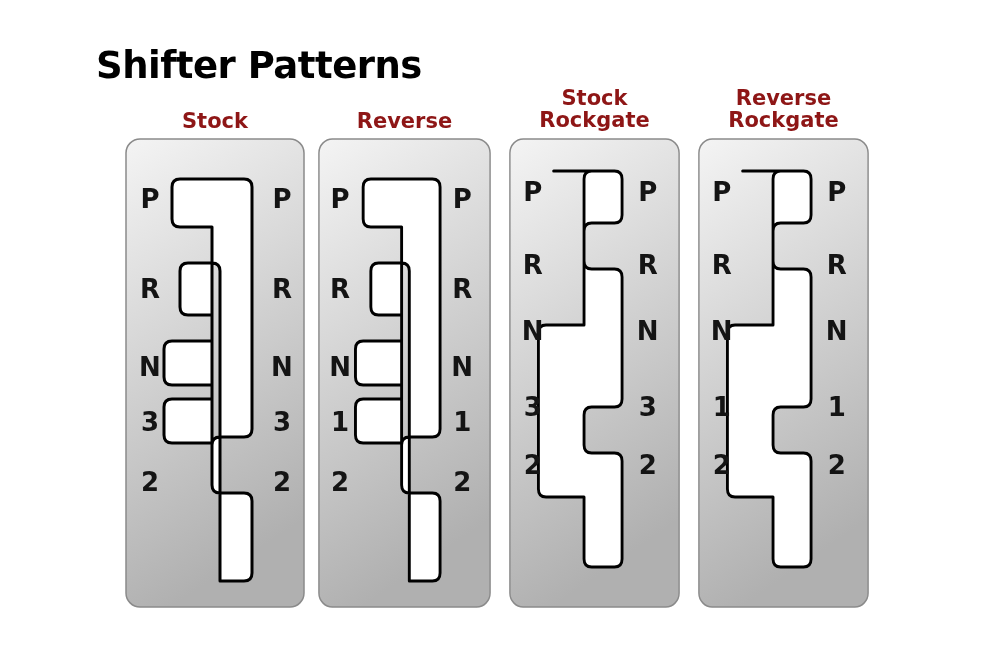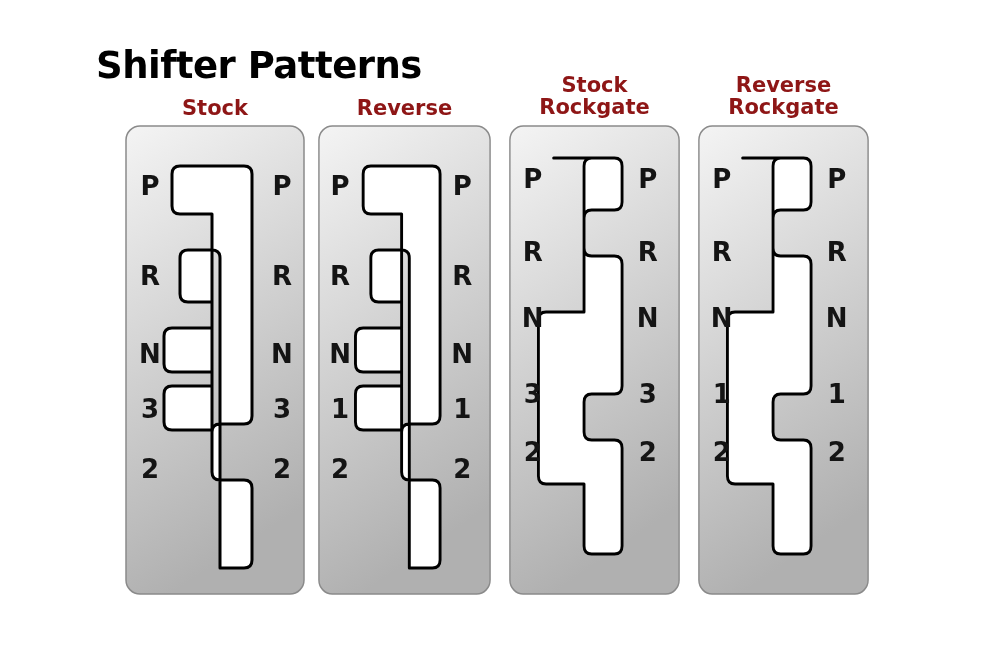--- a/index.html
+++ b/index.html
@@ -27,21 +27,21 @@
     top: 44px;
     font-family: "DejaVu Sans", sans-serif;
     font-weight: bold;
     font-size: 37px;
     letter-spacing: -0.5px;
     color: #000000;
     white-space: nowrap;
   }
   .panel-wrap {
     position: absolute;
-    top: 4px;
+    top: 17px;
     height: 649px;
   }
   .panel-title {
     position: absolute;
     left: 0;
     width: 100%;
     text-align: center;
     font-family: "DejaVu Sans", sans-serif;
     font-weight: bold;
     font-size: 21px;

